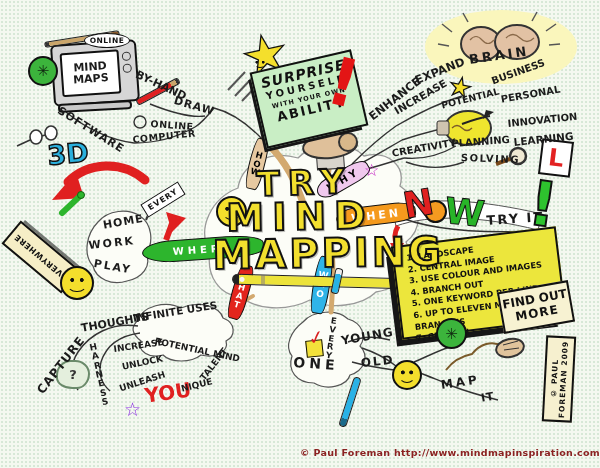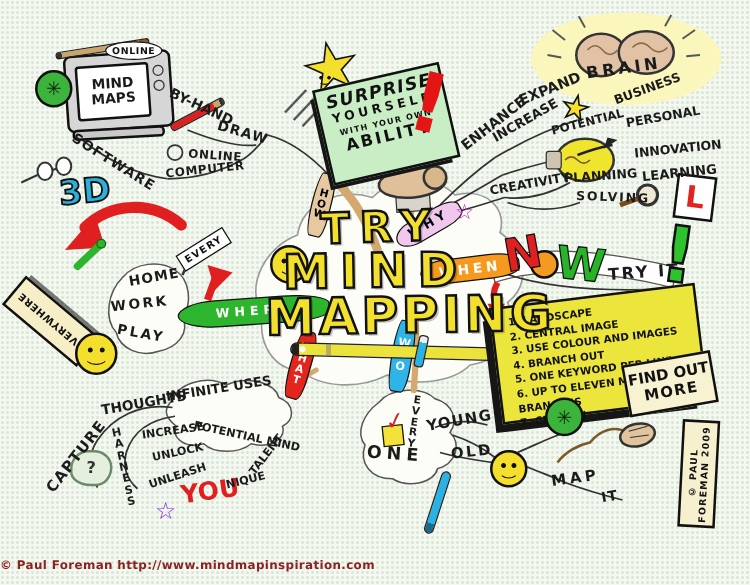--- a/index.html
+++ b/index.html
@@ -319,14 +319,14 @@
   <div class="smiley" style="left:392px;top:360px;width:26px;height:26px;">
       <div class="mouth"></div>
     </div>
   <span class="lbl" style="left:440px;top:378px;font-size:12px;letter-spacing:3px;transform:rotate(-8deg);">MAP</span>
   <span class="lbl" style="left:480px;top:392px;font-size:11px;letter-spacing:1px;transform:rotate(-10deg);">IT</span>
 
   <div class="note" style="left:544px;top:336px;width:30px;height:86px;background:#f6f0cf;transform:rotate(3deg);
               display:flex;align-items:center;justify-content:center;">
     <span style="writing-mode:vertical-rl;transform:rotate(180deg);font-size:7.5px;letter-spacing:1px;">© PAUL FOREMAN 2009</span>
   </div>
-  <div class="lbl" style="left:0;top:447px;width:600px;text-align:left;font-size:9.5px;color:#8b2222;letter-spacing:.3px;">© Paul Foreman http://www.mindmapinspiration.com</div>
+  <div class="lbl" style="left:0;top:447px;width:600px;text-align:right;font-size:9.5px;color:#8b2222;letter-spacing:.3px;">© Paul Foreman http://www.mindmapinspiration.com</div>
 </div>
 
 </body></html>

